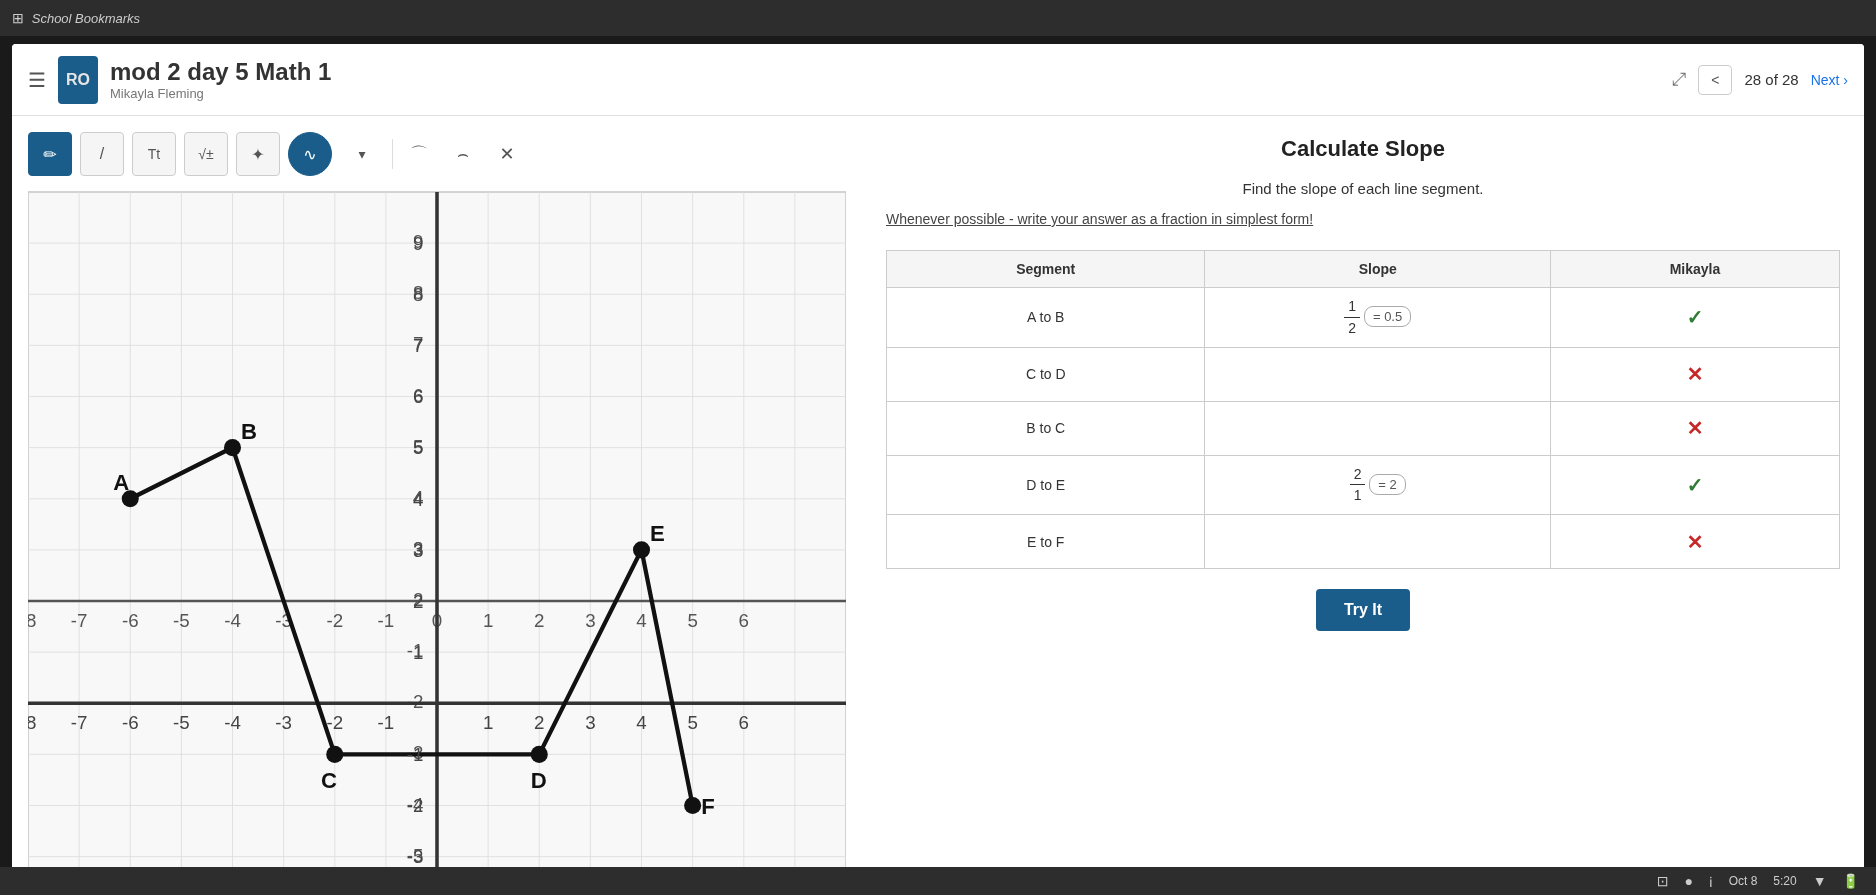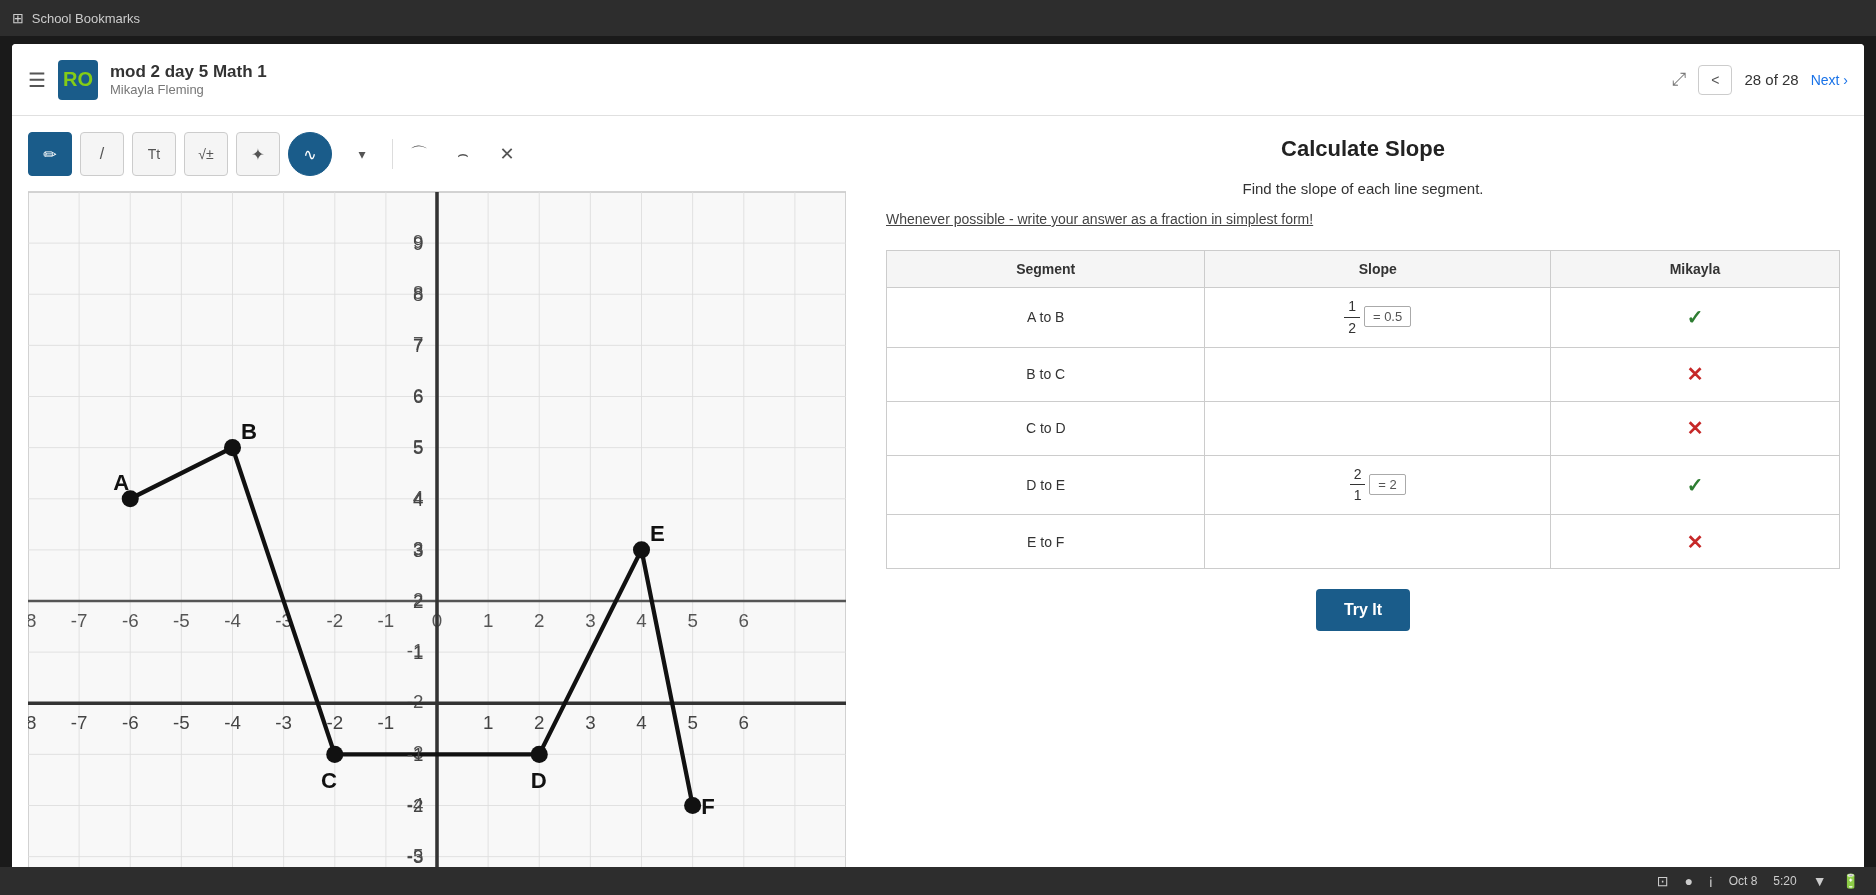--- a/index.html
+++ b/index.html
@@ -17,20 +17,21 @@
       background: #2d2d2d;
       height: 36px;
       display: flex;
       align-items: center;
       padding: 0 12px;
       gap: 8px;
     }
     .browser-bar-text {
       color: #ccc;
       font-size: 13px;
+      font-style: italic;
     }
     .grid-icon {
       color: #ccc;
       font-size: 14px;
     }
 
     
     .main-container {
       background: #fff;
       margin: 8px 12px;
@@ -51,35 +52,35 @@
       gap: 12px;
       height: 72px;
     }
     .menu-icon {
       font-size: 20px;
       color: #555;
       cursor: pointer;
     }
     .logo-icon {
       width: 40px;
-      height: 40px;
+      height: 48px;
       background: #1a5c8a;
       border-radius: 4px;
       display: flex;
       align-items: center;
       justify-content: center;
-      color: #84cc16;
-      font-size: 20px;
+      color: #e5e5e5;
+      font-size: 16px;
       font-weight: bold;
     }
     .header-title {
       flex: 1;
     }
     .header-title h2 {
-      font-size: 17px;
+      font-size: 24px;
       color: #333;
       font-weight: 600;
     }
     .header-title p {
       font-size: 13px;
       color: #777;
     }
     .header-nav {
       display: flex;
       align-items: center;
@@ -266,21 +267,21 @@
       padding: 0 4px 2px;
     }
     .fraction .denominator {
       padding: 2px 4px 0;
     }
     .decimal-val {
       font-size: 13px;
       color: #555;
       border: 1px solid #aaa;
       padding: 2px 8px;
-      border-radius: 2px;
+      border-radius: 9px;
       display: inline-block;
       margin-top: 4px;
     }
 
     
     .try-it-btn {
       background: #1a5c8a;
       color: white;
       border: none;
       padding: 12px 28px;
@@ -528,29 +529,29 @@
                 <span class="denominator">2</span>
               </div>
               <div class="decimal-val">= 0.5</div>
             </td>
             <td>
               <span class="check-icon">✓</span>
             </td>
           </tr>
 
           <tr>
+            <td>C to D</td>
+            <td></td>
+            <td>
+              <span class="x-icon">✕</span>
+            </td>
+          </tr>
+
+          <tr>
             <td>B to C</td>
-            <td></td>
-            <td>
-              <span class="x-icon">✕</span>
-            </td>
-          </tr>
-
-          <tr>
-            <td>C to D</td>
             <td></td>
             <td>
               <span class="x-icon">✕</span>
             </td>
           </tr>
 
           <tr>
             <td>D to E</td>
             <td>
               <div class="fraction">

